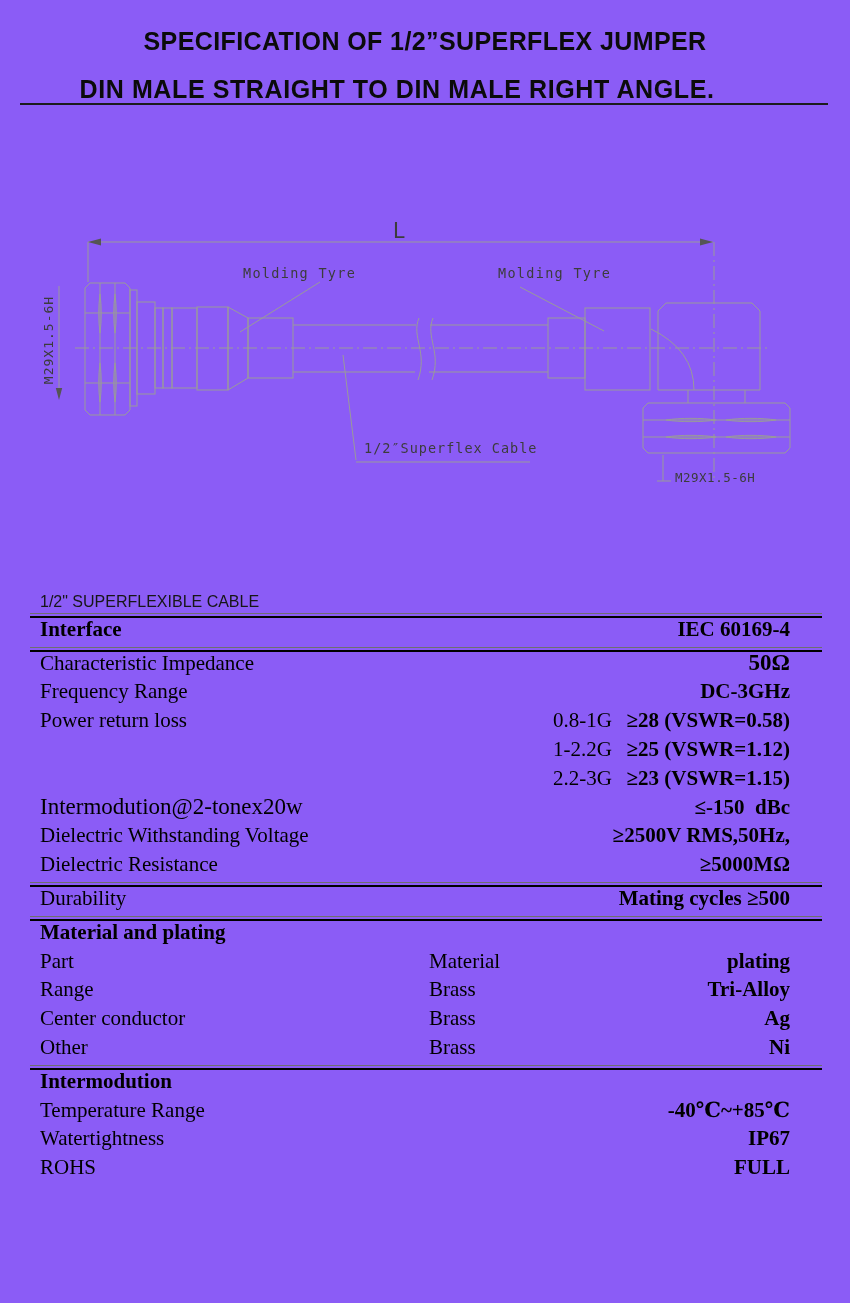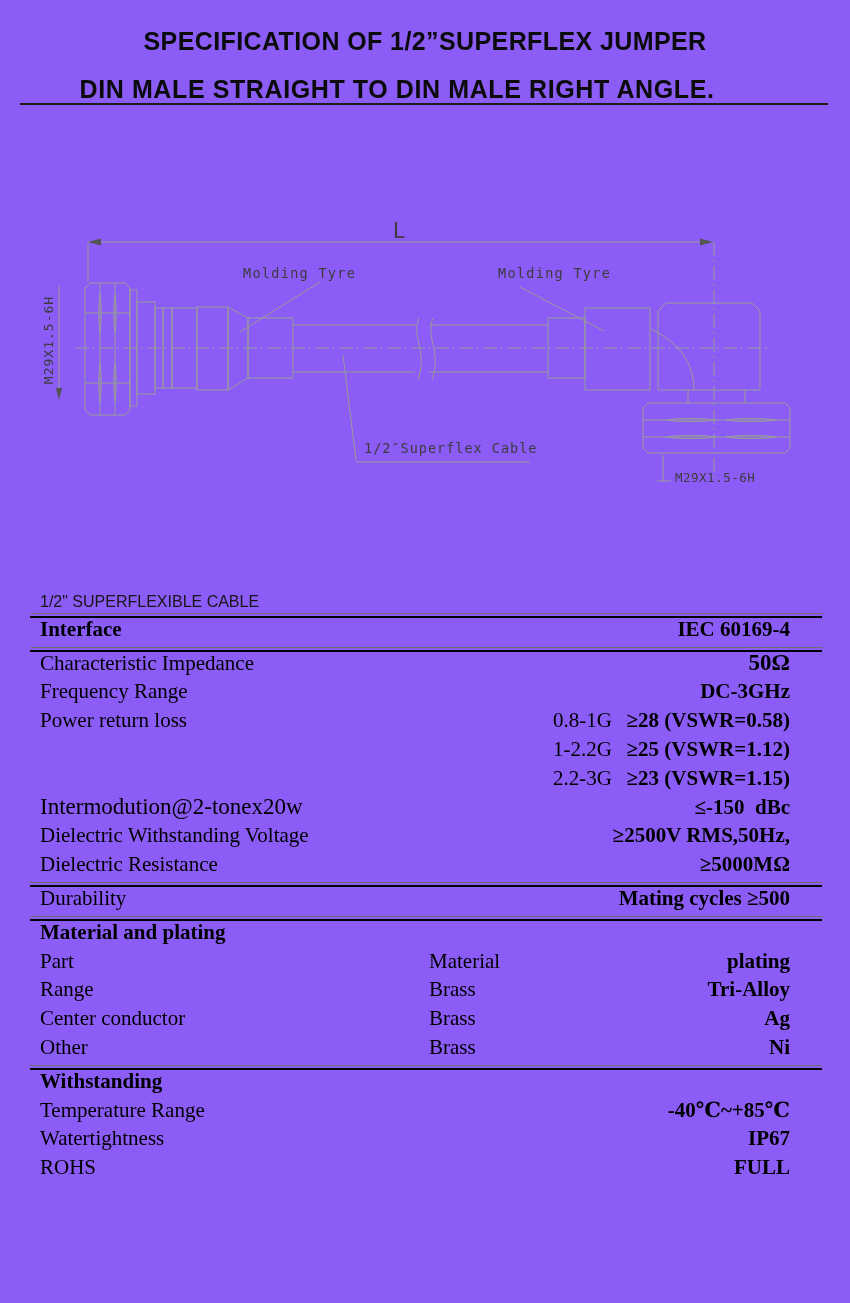--- a/index.html
+++ b/index.html
@@ -181,21 +181,21 @@
       <span class="cell val">Ag</span>
     </div>
     <div class="row">
       <span class="cell lbl">Other</span>
       <span class="cell mid-m">Brass</span>
       <span class="cell val">Ni</span>
     </div>
     <div class="hr"></div>
 
     <div class="row sec">
-      <span class="cell lbl">Withstanding</span>
+      <span class="cell lbl">Intermodution</span>
     </div>
     <div class="row">
       <span class="cell lbl">Temperature Range</span>
       <span class="cell val">-40℃~+85℃</span>
     </div>
     <div class="row">
       <span class="cell lbl">Watertightness</span>
       <span class="cell val">IP67</span>
     </div>
     <div class="row">

